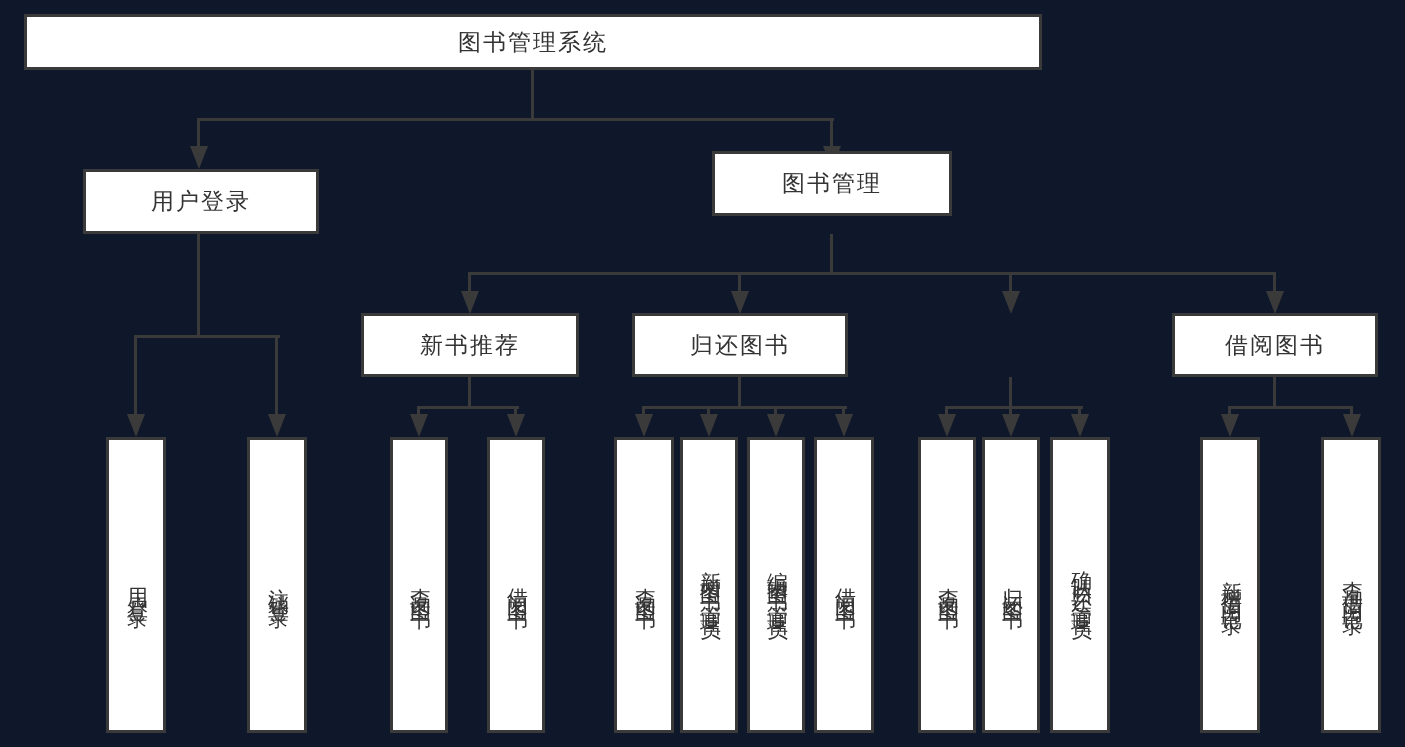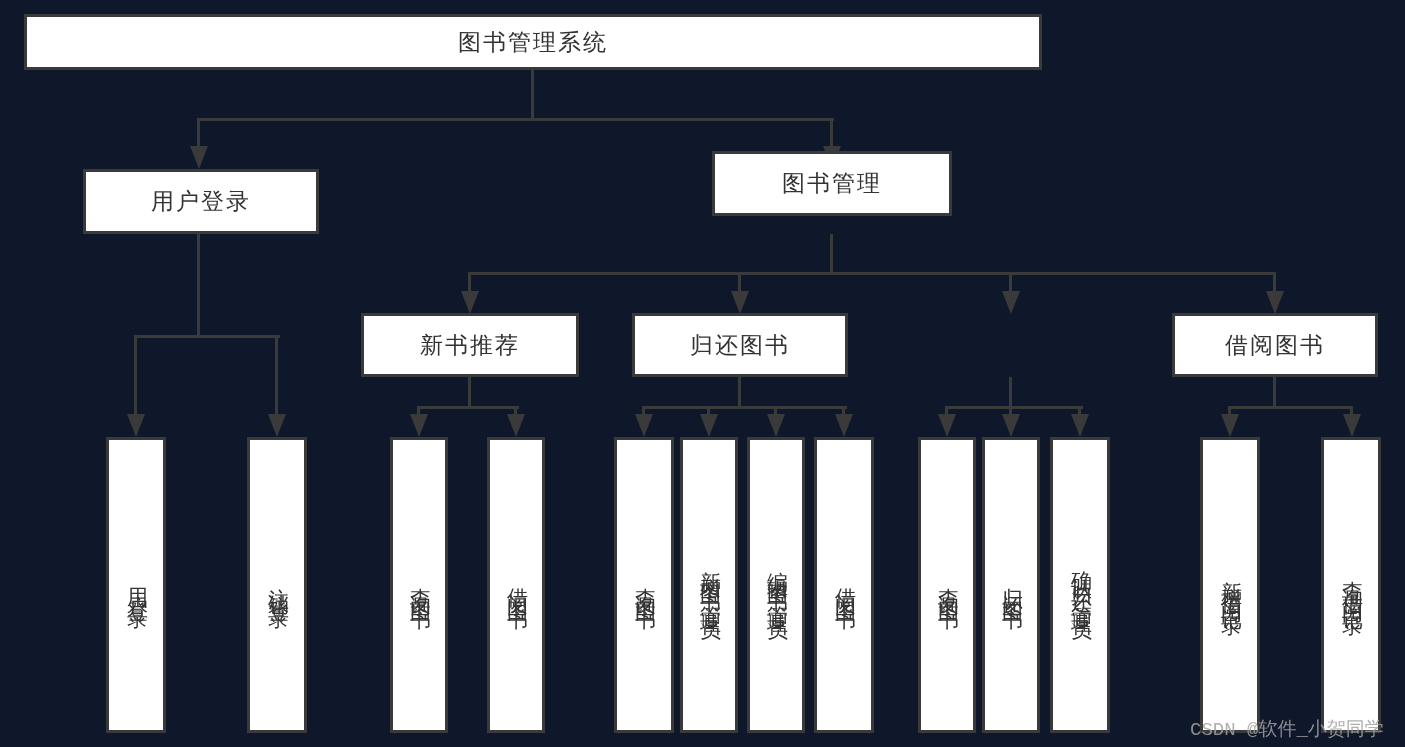--- a/index.html
+++ b/index.html
@@ -132,15 +132,14 @@
   <div class="box vbox" style="left:747px;top:437px;width:58px;height:296px">编辑图书（管理员）</div>
   <div class="box vbox" style="left:814px;top:437px;width:60px;height:296px">借阅图书</div>
 
   <div class="box vbox" style="left:918px;top:437px;width:58px;height:296px">查询图书</div>
   <div class="box vbox" style="left:982px;top:437px;width:58px;height:296px">归还图书</div>
   <div class="box vbox" style="left:1050px;top:437px;width:60px;height:296px">确认归还（管理员）</div>
 
   <div class="box vbox" style="left:1200px;top:437px;width:60px;height:296px">新增借阅记录</div>
   <div class="box vbox" style="left:1321px;top:437px;width:60px;height:296px">查询借阅记录</div>
 
-  <div class="watermark">CSDN @软件_小贺同学</div>
 
 </div>
 
 </body></html>

